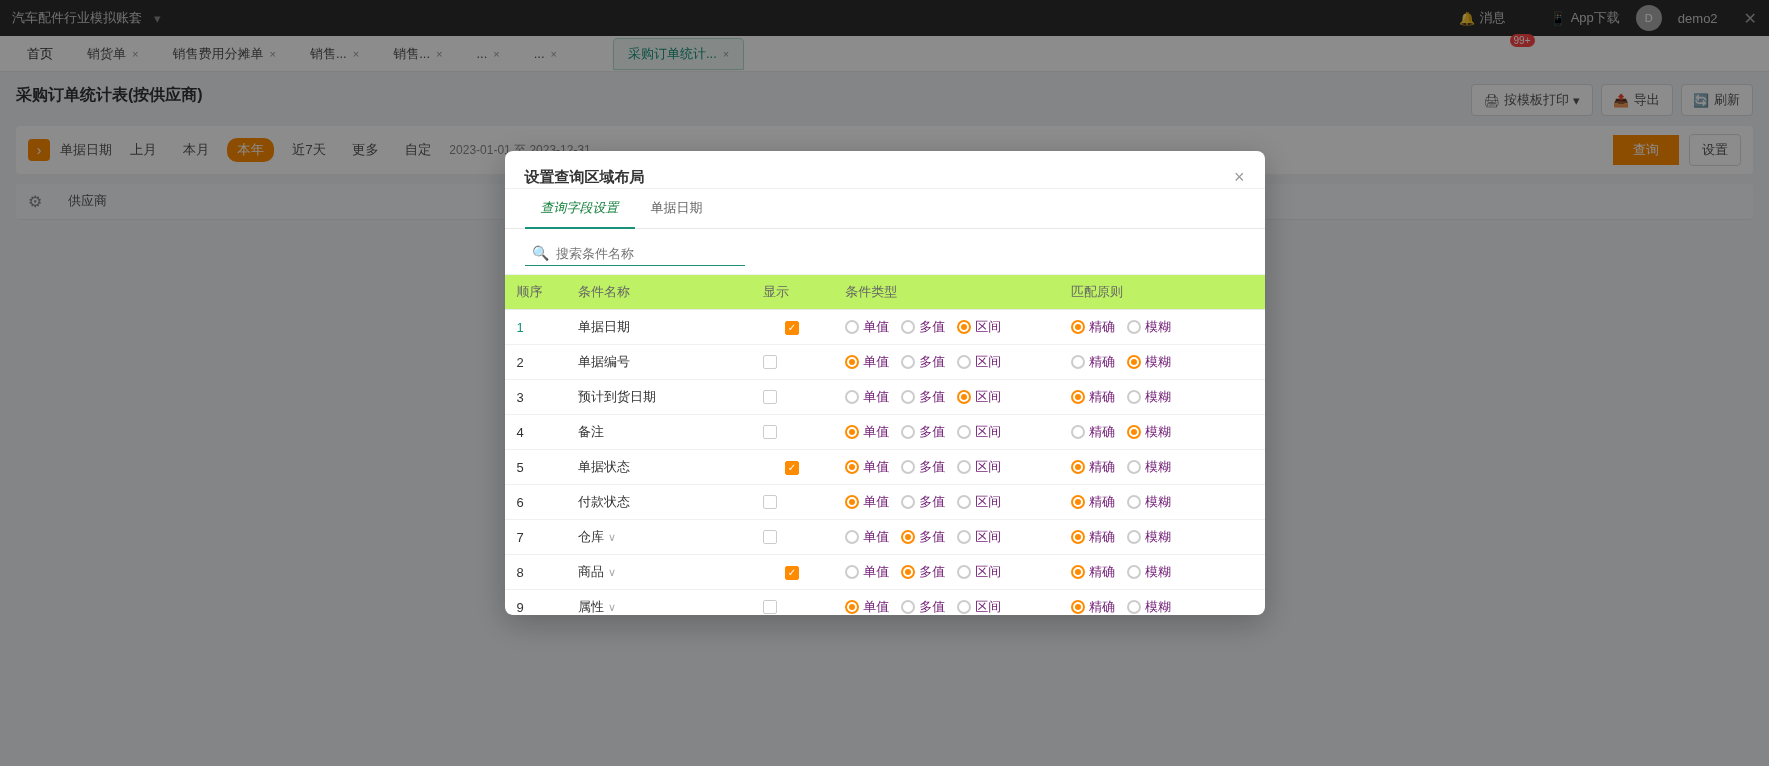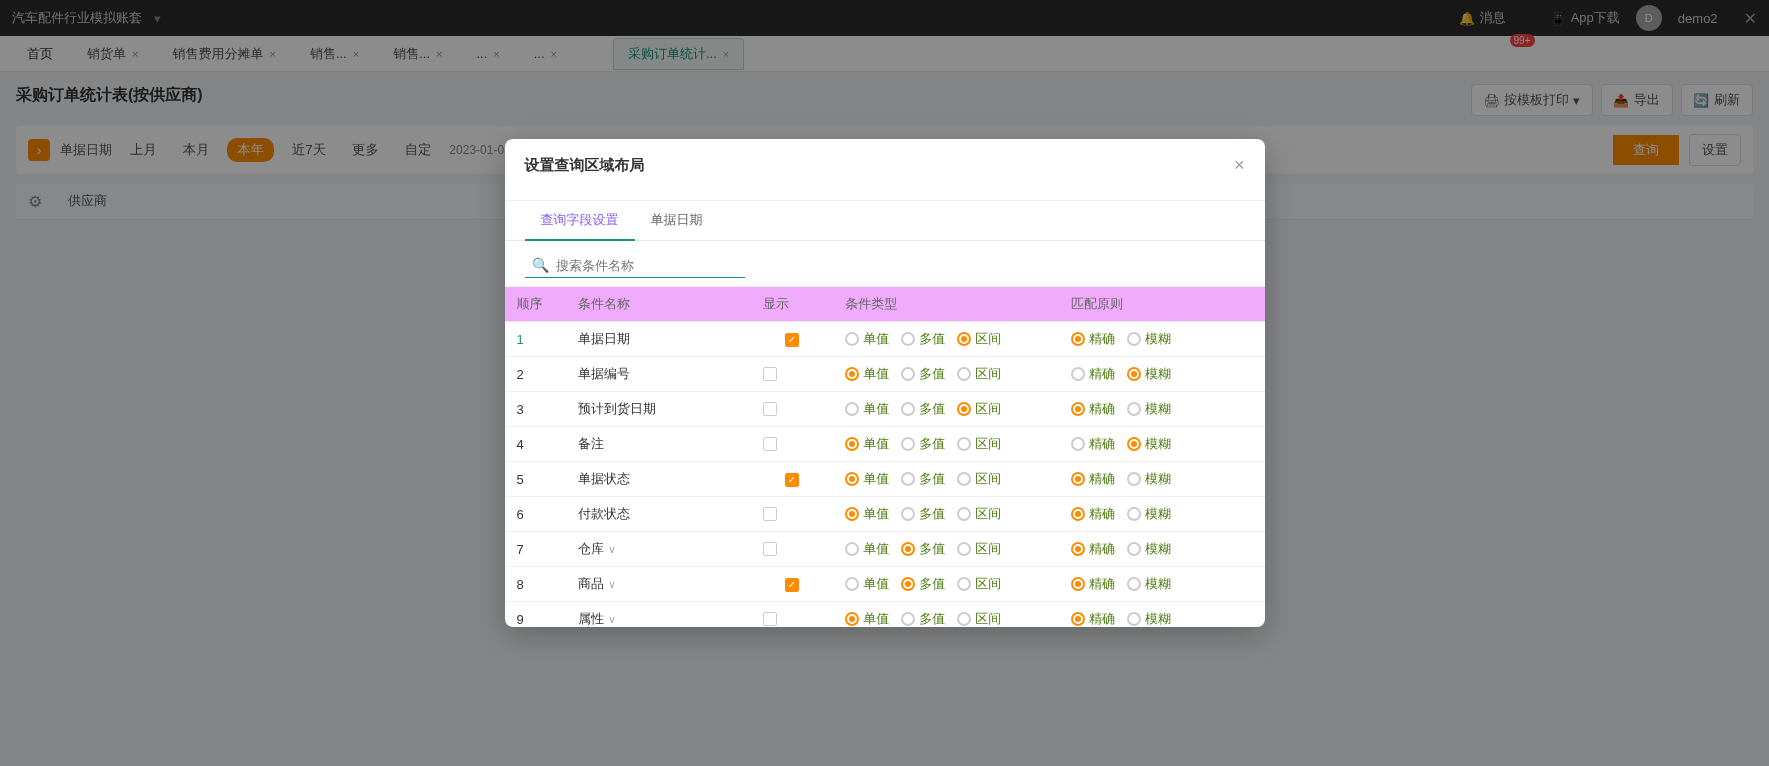--- a/index.html
+++ b/index.html
@@ -64,52 +64,52 @@
       background: #fff;
       border-radius: 8px;
       width: 760px;
       max-height: 680px;
       box-shadow: 0 8px 32px rgba(0,0,0,0.25);
       display: flex;
       flex-direction: column;
       position: relative;
     }
     .dialog-header {
-      padding: 16px 20px 24px;
+      padding: 16px 20px 0;
       border-bottom: 1px solid #f0f0f0;
       display: flex;
       align-items: center;
       justify-content: space-between;
     }
     .dialog-title { font-size: 15px; font-weight: 600; color: #333; }
     .dialog-close { background: none; border: none; font-size: 18px; color: #999; cursor: pointer; }
 
     
     .dialog-tabs { display: flex; gap: 0; border-bottom: 1px solid #e8e8e8; padding: 0 20px; }
     .dialog-tab { padding: 10px 16px; font-size: 13px; cursor: pointer; color: #666; border-bottom: 2px solid transparent; margin-bottom: -1px; }
-    .dialog-tab.active { color: #8b5cf6; border-bottom-color: #1a9178; font-weight: 500; }
+    .dialog-tab.active { color: #15803d; border-bottom-color: #1a9178; font-weight: 500; font-style: italic; }
 
     
     .dialog-search { padding: 12px 20px 8px; display: flex; align-items: center; gap: 8px; border-bottom: 1px solid #f0f0f0; }
     .search-icon { color: #aaa; font-size: 14px; }
     .search-input { border: none; outline: none; font-size: 13px; color: #000000; flex: 1; }
     .search-underline { border-bottom: 1px solid #1a9178; display: flex; align-items: center; gap: 6px; padding: 4px 8px; width: 220px; }
 
     
     .data-table { width: 100%; border-collapse: collapse; }
-    .data-table th { background: #f0abfc; font-weight: 500; color: #666; font-size: 13px; padding: 8px 12px; text-align: left; border-bottom: 1px solid #e8e8e8; }
+    .data-table th { background: #bef264; font-weight: 500; color: #666; font-size: 13px; padding: 8px 12px; text-align: left; border-bottom: 1px solid #e8e8e8; }
     .data-table td { padding: 8px 12px; border-bottom: 1px solid #f0f0f0; color: #333; font-size: 13px; vertical-align: middle; }
     .data-table tr:last-child td { border-bottom: none; }
     .cb-checked { appearance: none; -webkit-appearance: none; width: 14px; height: 14px; background: #ff8c00; border: 1px solid #ff8c00; border-radius: 2px; display: inline-flex; align-items: center; justify-content: center; cursor: pointer; }
     .cb-checked::after { content: '✓'; color: #fff; font-size: 10px; }
     .cb-unchecked { appearance: none; -webkit-appearance: none; width: 14px; height: 14px; background: #fff; border: 1px solid #ccc; border-radius: 2px; cursor: pointer; }
 
     
     .radio-group { display: flex; align-items: center; gap: 12px; }
-    .radio-option { display: flex; align-items: center; gap: 4px; cursor: pointer; font-size: 13px; color: #4d7c0f; }
+    .radio-option { display: flex; align-items: center; gap: 4px; cursor: pointer; font-size: 13px; color: #701a75; }
     .radio-dot { width: 14px; height: 14px; border-radius: 50%; border: 2px solid #ccc; display: inline-flex; align-items: center; justify-content: center; }
     .radio-dot.selected { border-color: #ff8c00; }
     .radio-dot.selected::after { content: ''; width: 6px; height: 6px; border-radius: 50%; background: #ff8c00; }
 
     
     .table-scroll { overflow-y: auto; max-height: 340px; }
     .table-scroll::-webkit-scrollbar { width: 6px; }
     .table-scroll::-webkit-scrollbar-thumb { background: #ccc; border-radius: 3px; }
 
     

